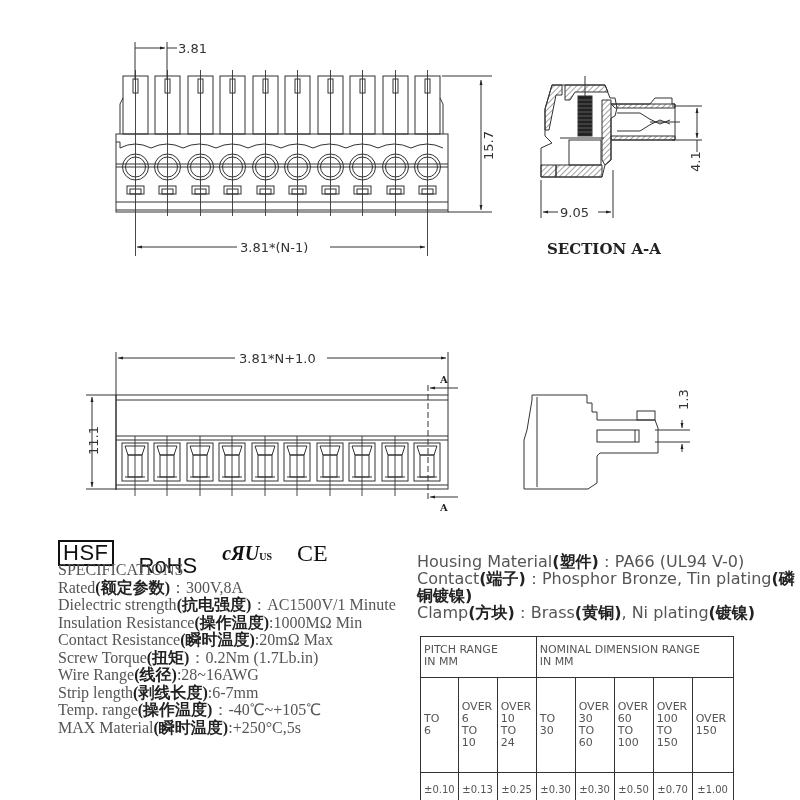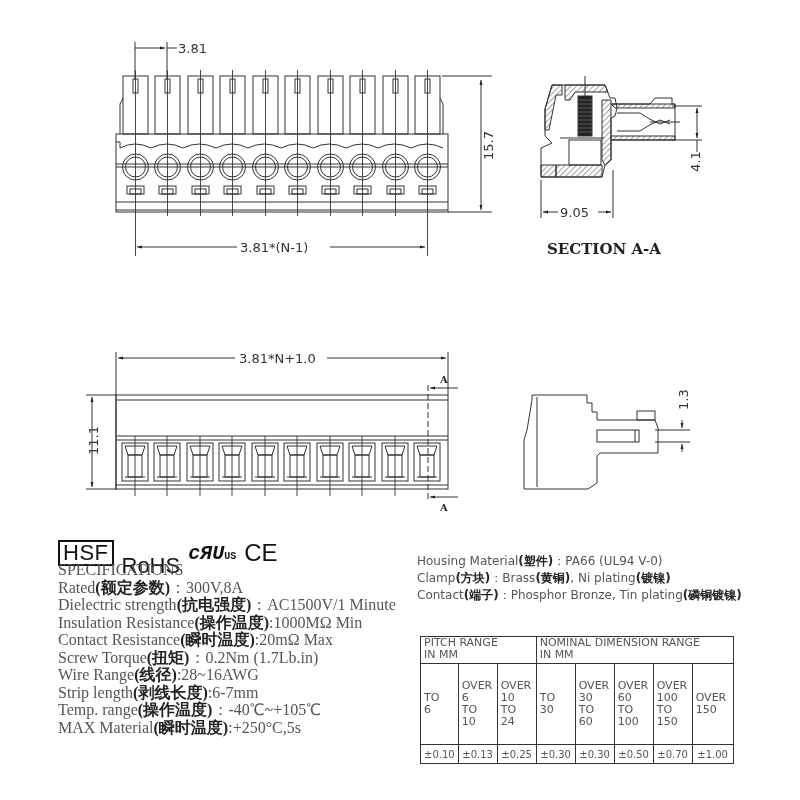--- a/index.html
+++ b/index.html
@@ -1,31 +1,31 @@
 <!DOCTYPE html>
 <html><head>
 <meta charset="utf-8">
 <style>
   html, body { margin:0; padding:0; background:#ffffff; }
   body { width:800px; height:800px; position:relative; overflow:hidden; font-family:"DejaVu Sans", sans-serif; color:#222; }
   svg.drawing { position:absolute; left:0; top:0; }
   .lbl { font-family:"DejaVu Sans", sans-serif; font-size:13px; fill:#333; }
   .lbl-serif { font-family:"DejaVu Serif", serif; font-weight:bold; fill:#222; }
-  .logo-row { position:absolute; left:58px; top:527px; display:flex; align-items:center; gap:8px; }
+  .logo-row { position:absolute; left:58px; top:527px; display:flex; align-items:center; gap:25px; }
   .hsf { border:2.5px solid #111; padding:0 3px; font-family:"Liberation Sans", sans-serif; font-size:22px; line-height:22px; color:#111; letter-spacing:0.5px; }
   .rohs { font-family:"Liberation Sans", sans-serif; font-size:22px; color:#111;margin-top:26px; }
-  .ul { font-family:Liberation Mono, monospace; font-size:20px; font-weight:bold; color:#111; font-style:italic; }
+  .ul { font-family:Liberation Serif, serif; font-size:20px; font-weight:bold; color:#111; font-style:italic; }
   .ul small { font-size:10px; font-style:normal; }
-  .ce { font-family:Liberation Sans, sans-serif; font-size:24px; color:#111; }
+  .ce { font-family:Liberation Serif, serif; font-size:24px; color:#111; }
   .specs { position:absolute; left:58px; top:561px; font-family:Liberation Serif, serif; font-size:16px; line-height:17.5px; color:#555; }
   .specs b { color:#222;margin-top:32px; }
-  .mat { position:absolute; left:417px; top:553px; font-family:"DejaVu Sans", sans-serif; font-size:12px; line-height:17px; color:#555; }
+  .mat { position:absolute; left:417px; top:553px; font-family:"DejaVu Sans", sans-serif; font-size:16px; line-height:17px; color:#555; }
   .mat b { color:#222; }
   table.tol { position:absolute; left:420px; top:636px; border-collapse:collapse; font-family:"DejaVu Sans", sans-serif; font-size:11px; color:#555; }
-  table.tol td { border:1px solid #333; padding:0 3px; vertical-align:middle; }
+  table.tol td { border:1px solid #333; padding:7px 3px; vertical-align:middle; }
   table.tol td.hdr { vertical-align:top; height:26px; line-height:12px; }
   table.tol td.rng { line-height:12px; height:80px; }
   table.tol td.val { text-align:center; font-size:10px; height:18px; }
 </style>
 </head>
 <body>
 
 <svg class="drawing" width="800" height="520" viewBox="0 0 800 520">
   <defs>
     <pattern id="hatch" patternUnits="userSpaceOnUse" width="4" height="4" patternTransform="rotate(45)">
@@ -307,22 +307,22 @@
   <div><span>Contact Resistance</span><b>(瞬时温度)</b><span>:20mΩ Max</span></div>
   <div><span>Screw Torque</span><b>(扭矩)</b><span>：0.2Nm (1.7Lb.in)</span></div>
   <div><span>Wire Range</span><b>(线径)</b><span>:28~16AWG</span></div>
   <div><span>Strip length</span><b>(剥线长度)</b><span>:6-7mm</span></div>
   <div><span>Temp. range</span><b>(操作温度)</b><span>：-40℃~+105℃</span></div>
   <div><span>MAX Material</span><b>(瞬时温度)</b><span>:+250°C,5s</span></div>
 </div>
 
 <div class="mat">
   <div><span>Housing Material</span><b>(塑件)</b><span>：PA66 (UL94 V-0)</span></div>
+  <div><span>Contact</span><b>(端子)</b><span>：Phosphor Bronze, Tin plating</span><b>(磷铜镀镍)</b></div>
   <div><span>Clamp</span><b>(方块)</b><span>：Brass</span><b>(黄铜)</b><span>, Ni plating</span><b>(镀镍)</b></div>
-  <div><span>Contact</span><b>(端子)</b><span>：Phosphor Bronze, Tin plating</span><b>(磷铜镀镍)</b></div>
 </div>
 
 <table class="tol">
   <tbody>
       <tr>
     <td class="hdr" colspan="3">
           <div>PITCH RANGE</div>
           <div>IN MM</div>
         </td>
     <td class="hdr" colspan="5">

